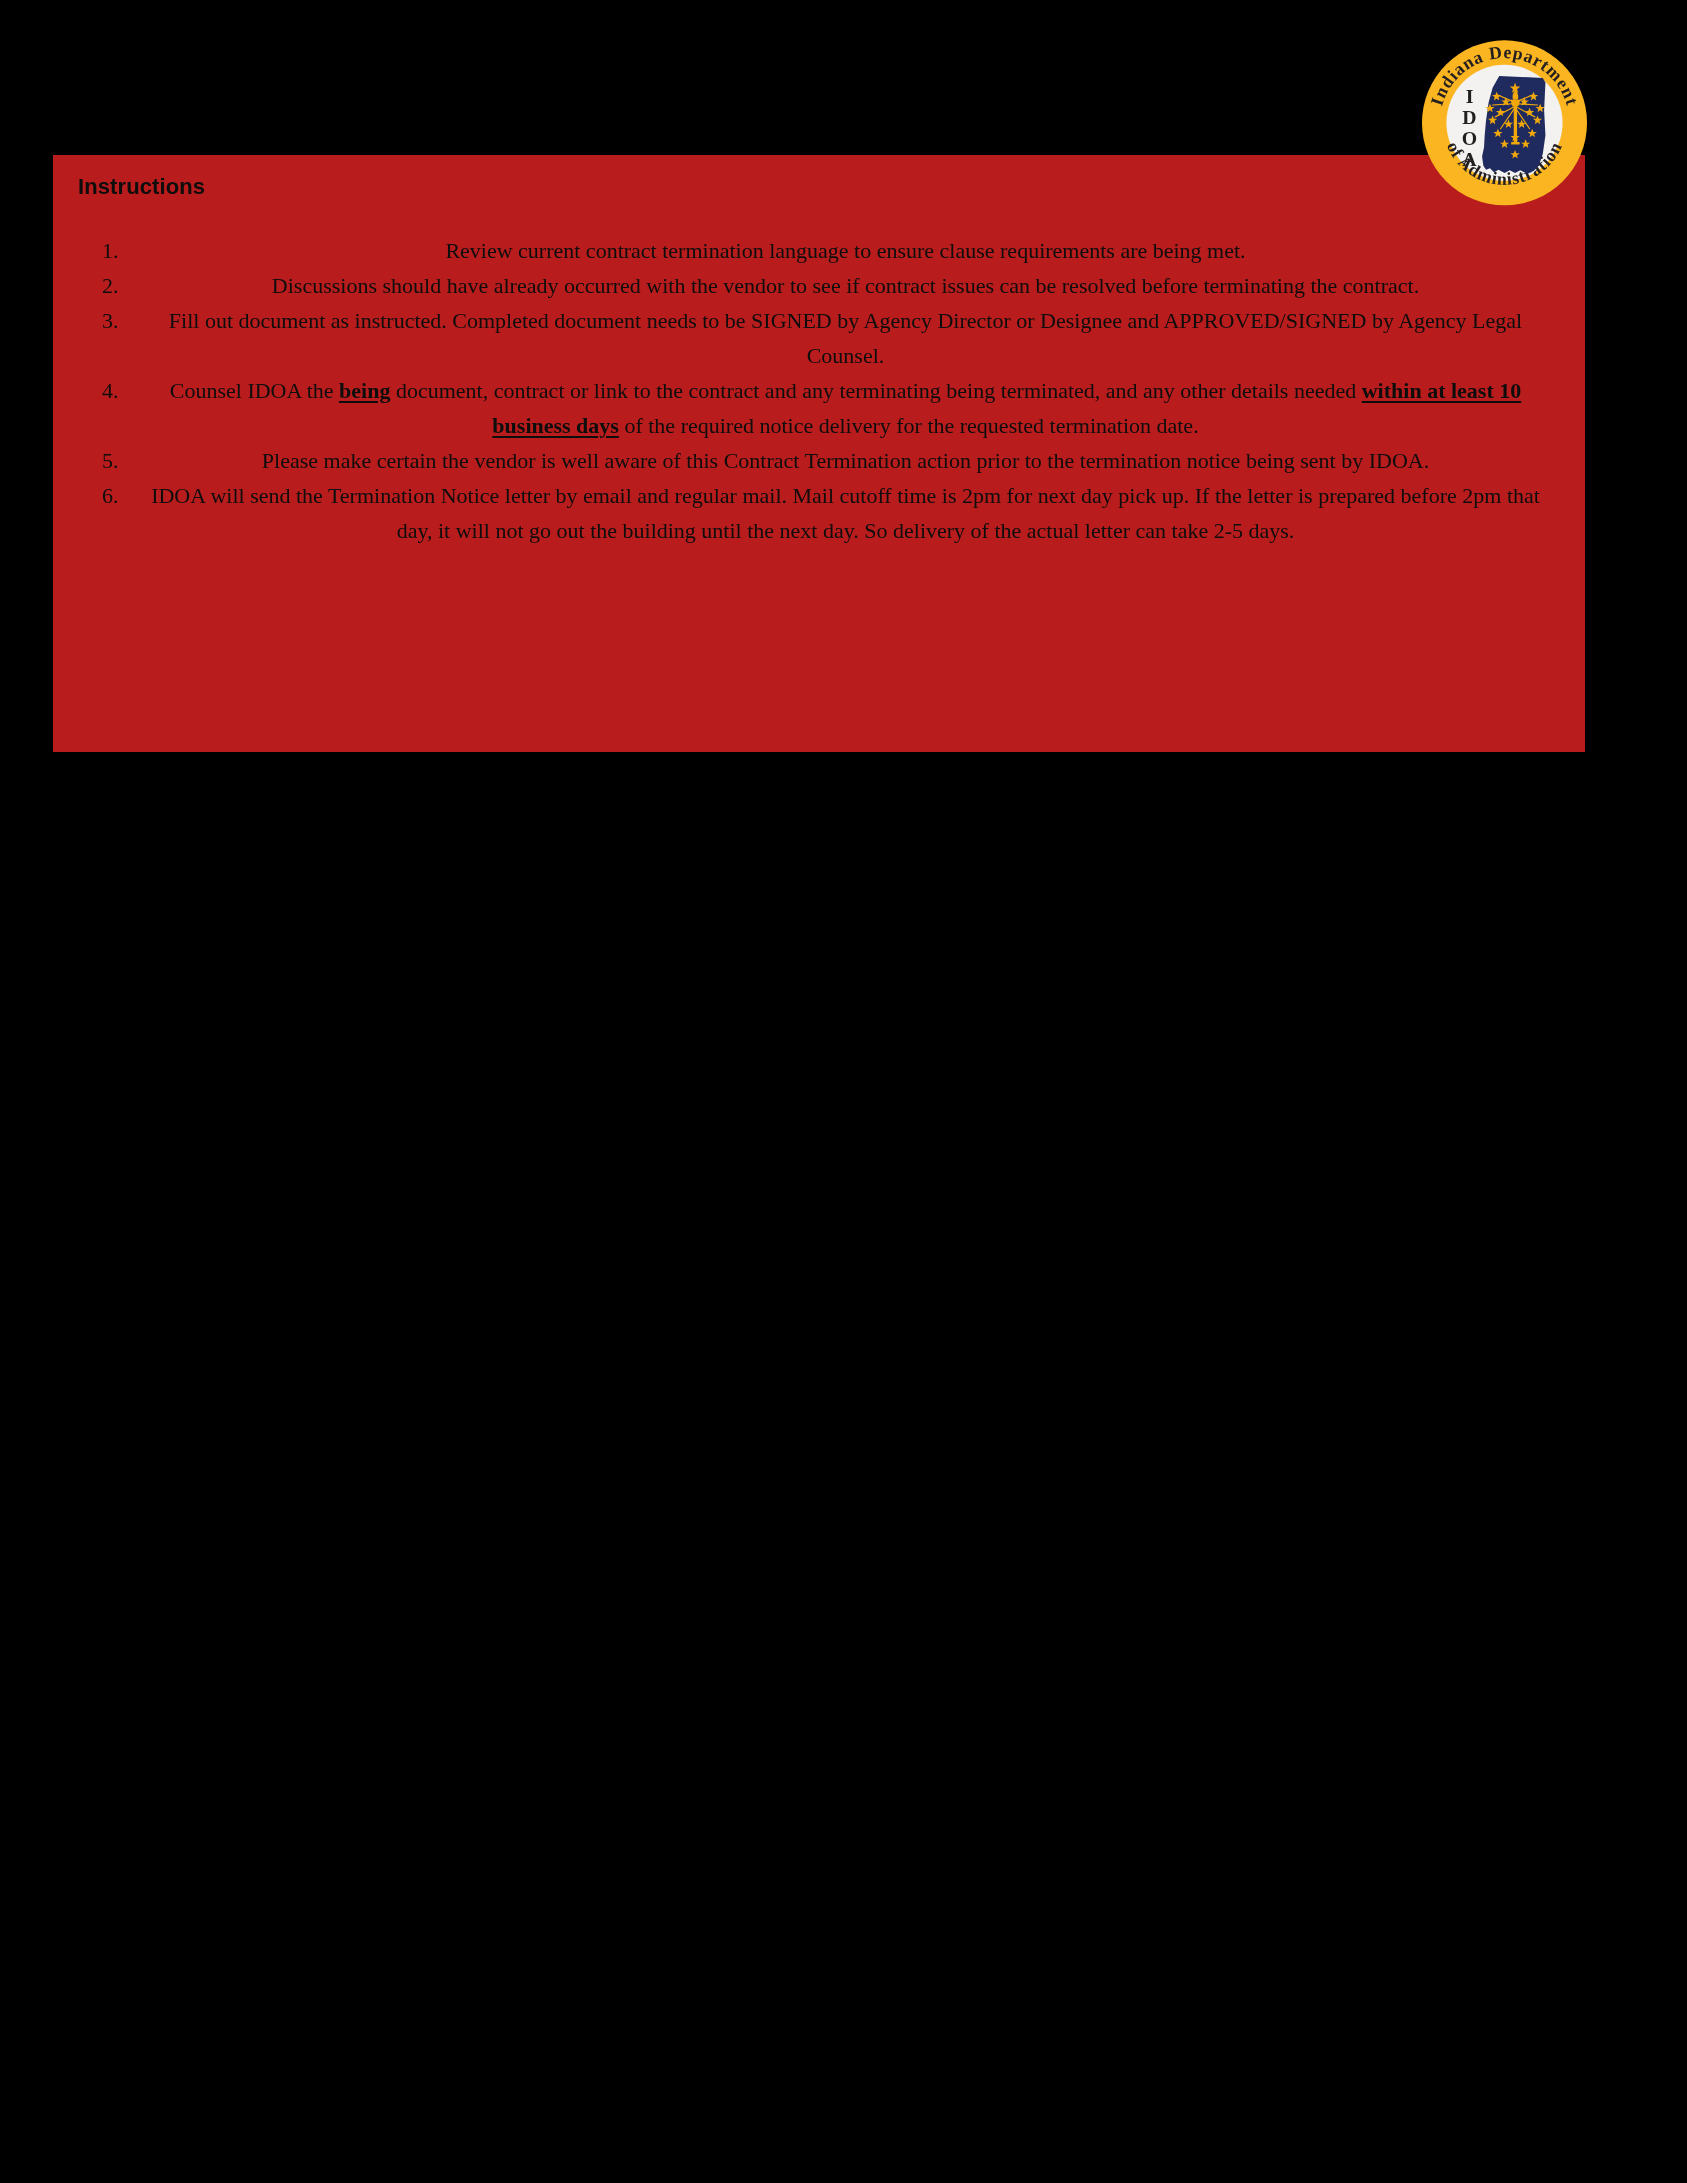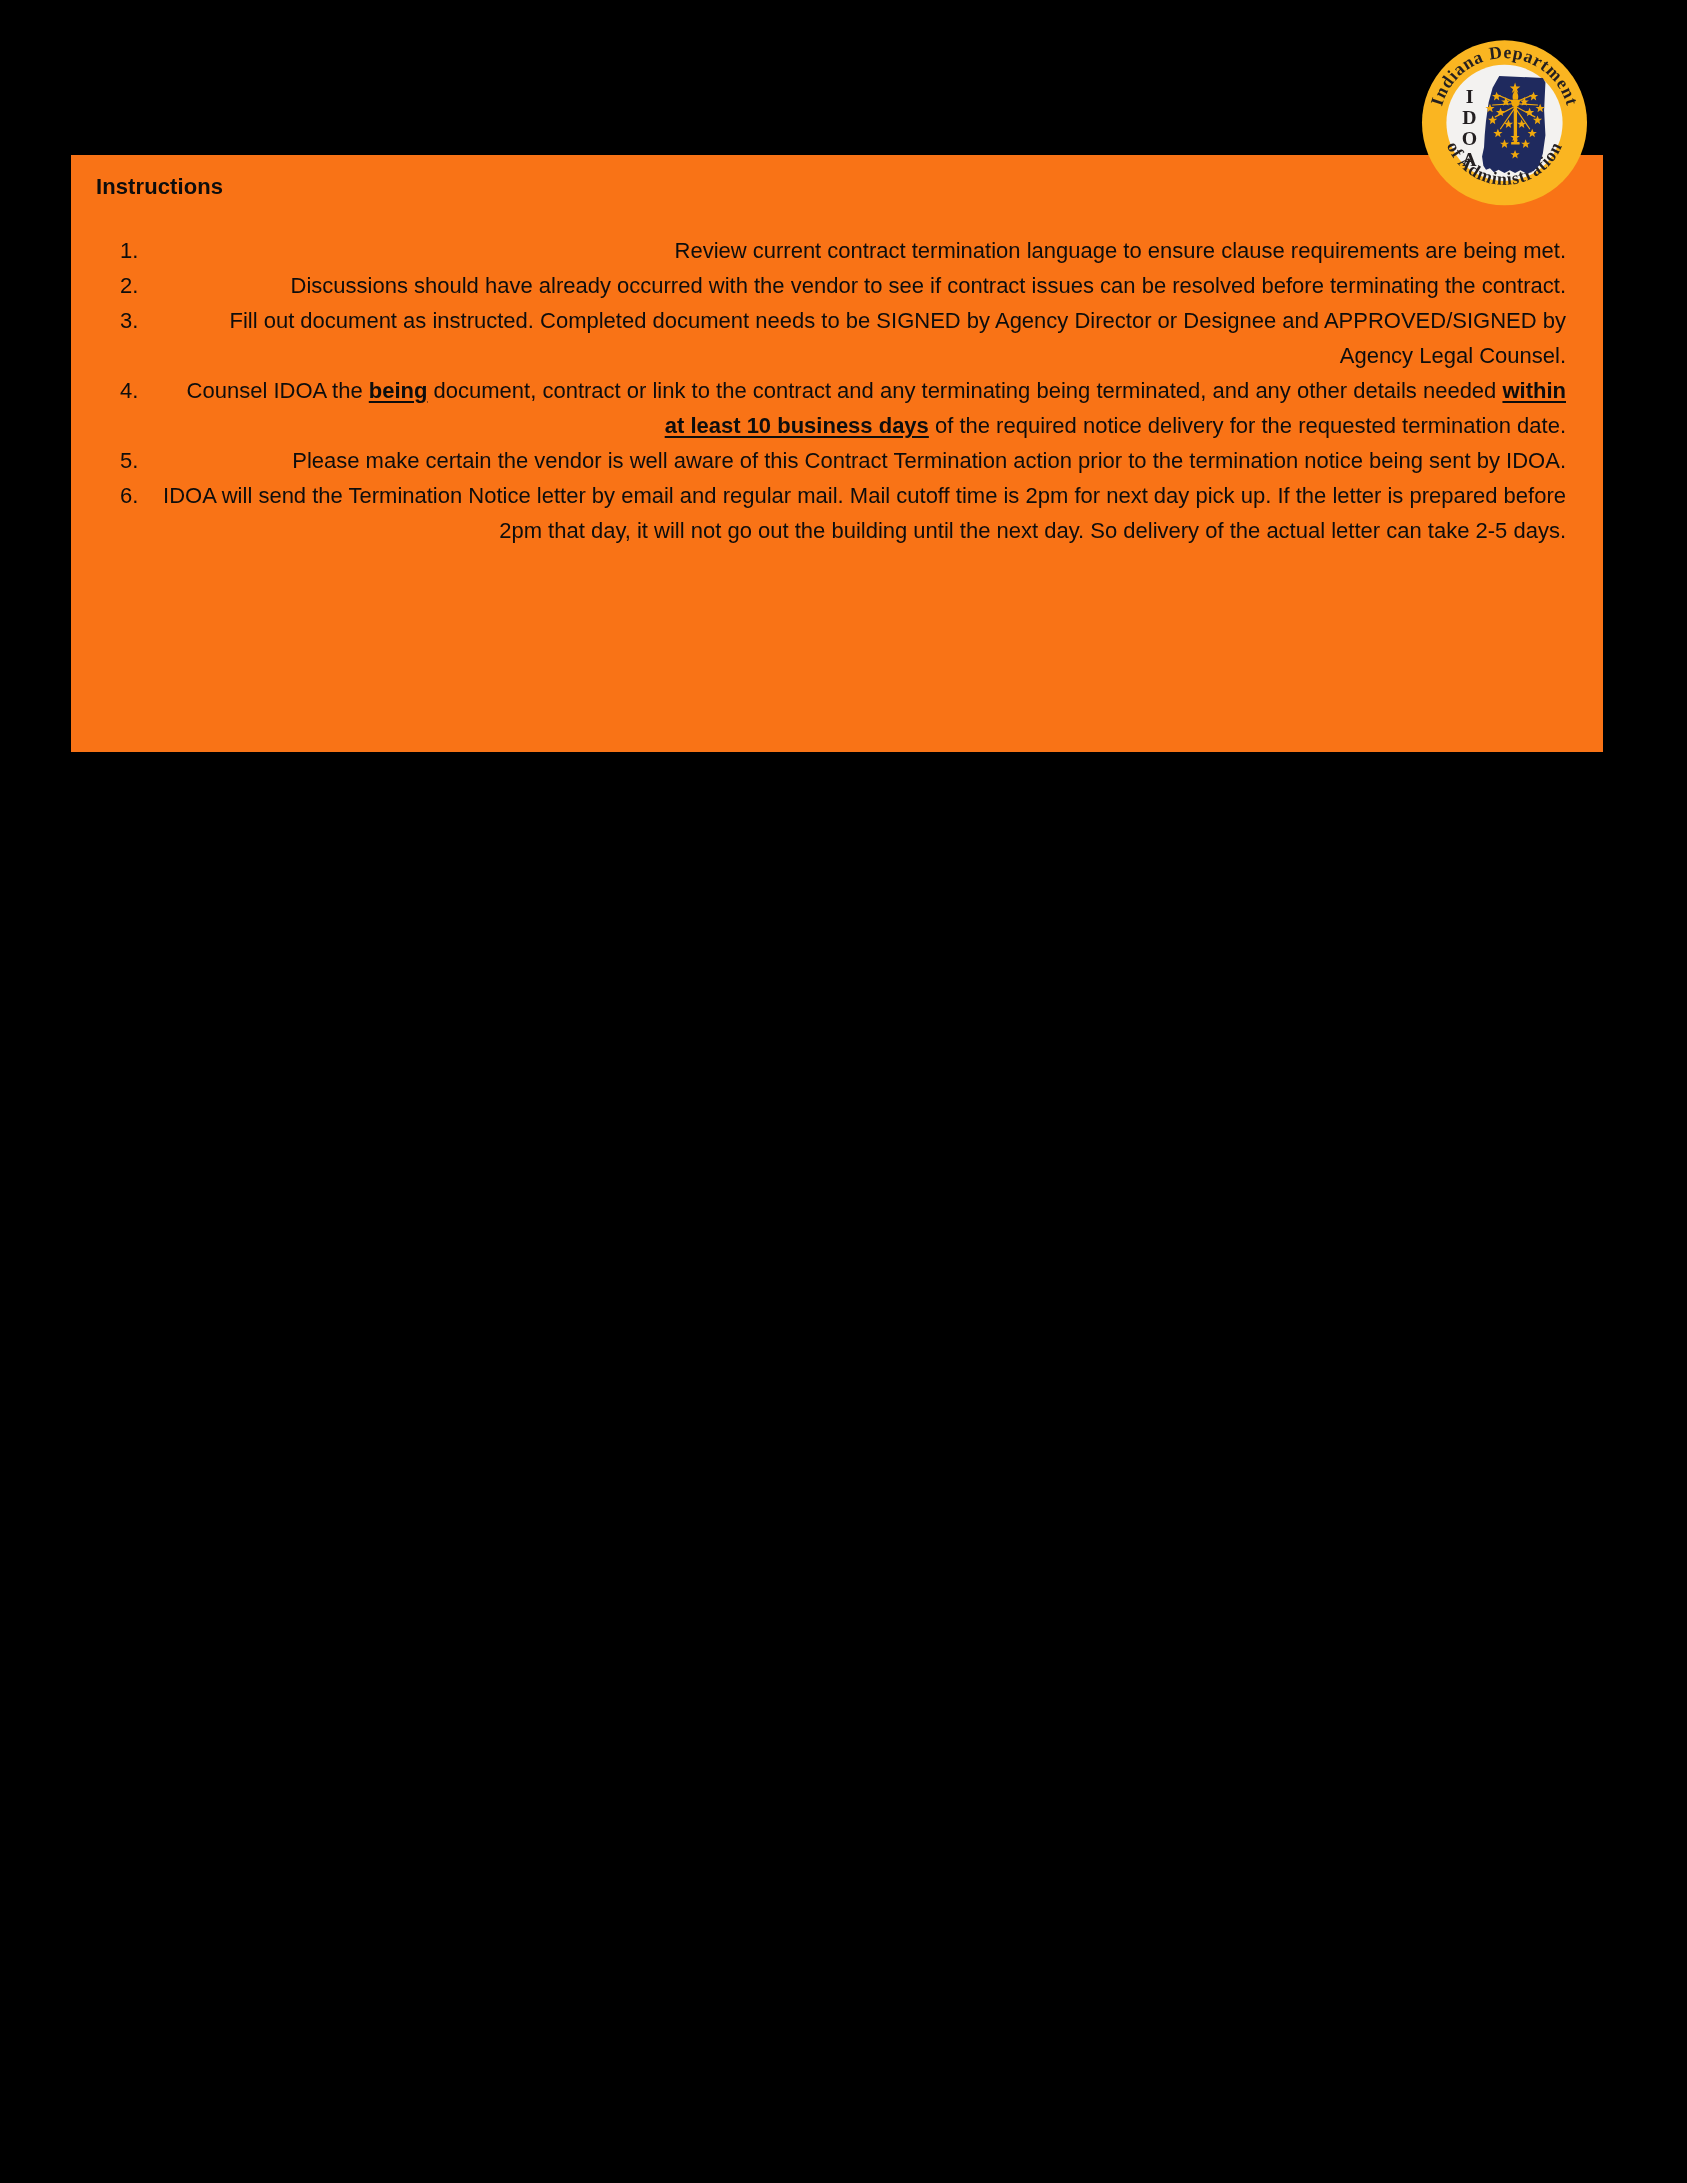--- a/index.html
+++ b/index.html
@@ -22,25 +22,25 @@
     position: absolute;
     left: 0; top: 0;
     width: 1687px;
     height: 2183px;
     background: #000000;
   }
 
   
   .content-panel {
     position: absolute;
-    left: 71px;
+    left: 53px;
     top: 155px;
     width: 1532px;
     height: 597px;
-    background: #f97316;
+    background: #b91c1c;
     box-sizing: border-box;
   }
 
   .panel-inner {
     position: absolute;
     left: 25px;
     top: 18.5px;
     right: 20px;
   }
 
@@ -61,27 +61,27 @@
     margin: 0;
     padding: 0;
     list-style: none;
     counter-reset: instr;
     padding-top: 29px;
   }
   ol.instructions > li {
     counter-increment: instr;
     position: relative;
     padding-left: 65px;
-    font-family: Liberation Sans, sans-serif;
+    font-family: Liberation Serif, serif;
     font-size: 22px;
     line-height: 35px;
     color: #0d0d0d;
     margin: 0 17px 0 0;
     max-width: 1426px;
-    text-align: right;
+    text-align: center;
   }
   ol.instructions > li::before {
     content: counter(instr) ".";
     position: absolute;
     left: 24px;
     top: 0;
     width: 29px;
     text-align: left;
     font-size: 22px;
     color: #0d0d0d;

